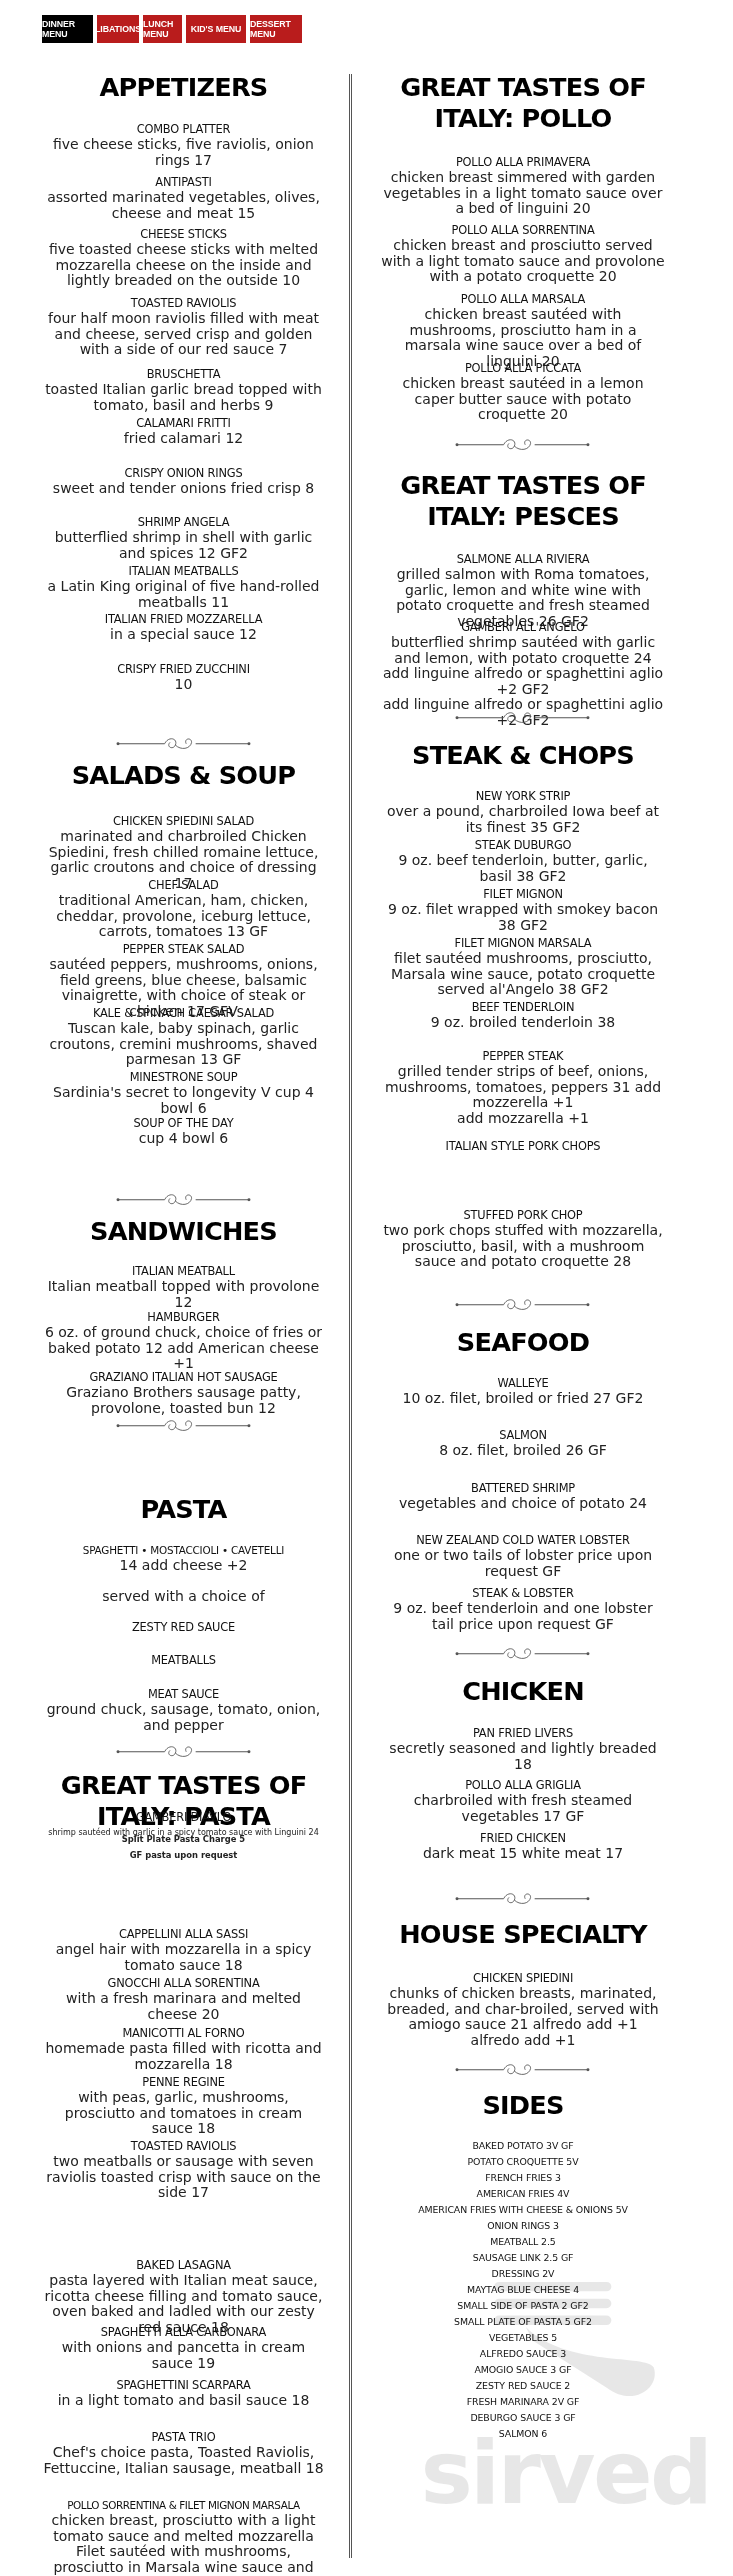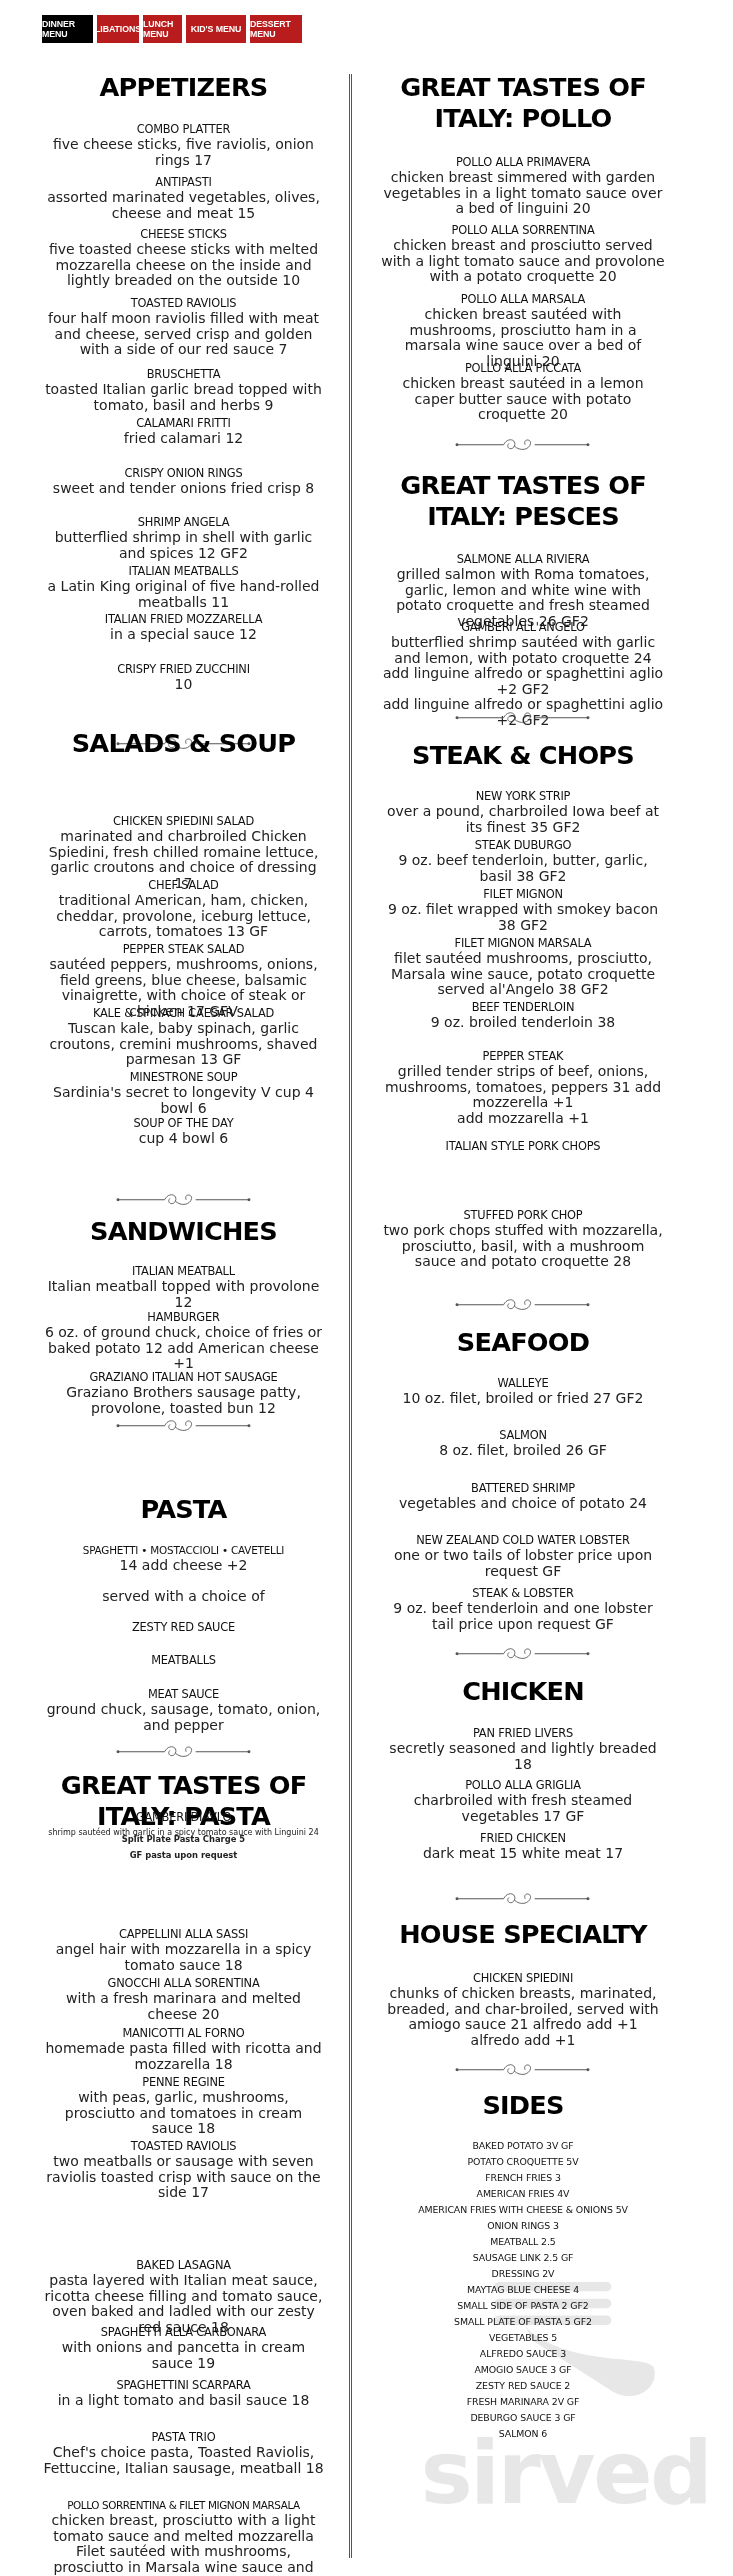--- a/index.html
+++ b/index.html
@@ -94,21 +94,21 @@
     </div>
 
   <svg class="flourish" style="left:76px;top:670px" viewBox="0 0 200 20">
       <circle cx="3" cy="10" r="2.2" fill="#555"></circle>
       <line x1="3" y1="10" x2="72" y2="10" stroke="#555" stroke-width="1.5"></line>
       <path d="M72 10 C 78 -2, 92 2, 88 12 C 84 20, 74 14, 80 8 M88 12 C 96 20, 110 18, 112 8 C 112 0, 100 2, 104 10" fill="none" stroke="#555" stroke-width="1.3"></path>
       <line x1="118" y1="10" x2="197" y2="10" stroke="#555" stroke-width="1.5"></line>
       <circle cx="197" cy="10" r="2.2" fill="#555"></circle>
     </svg>
 
-  <div class="section" style="top:661px">
+  <div class="section" style="top:693px">
     <div class="section-title">SALADS &amp; SOUP</div>
   </div>
   <div class="item" style="top:747px">
       <div class="item-name">CHICKEN SPIEDINI SALAD</div>
       <div class="item-desc">marinated and charbroiled Chicken Spiedini, fresh chilled romaine lettuce, garlic croutons and choice of dressing 17</div>
     </div>
   <div class="item" style="top:811px">
       <div class="item-name">CHEF SALAD</div>
       <div class="item-desc">traditional American, ham, chicken, cheddar, provolone, iceburg lettuce, carrots, tomatoes 13 GF</div>
     </div>

